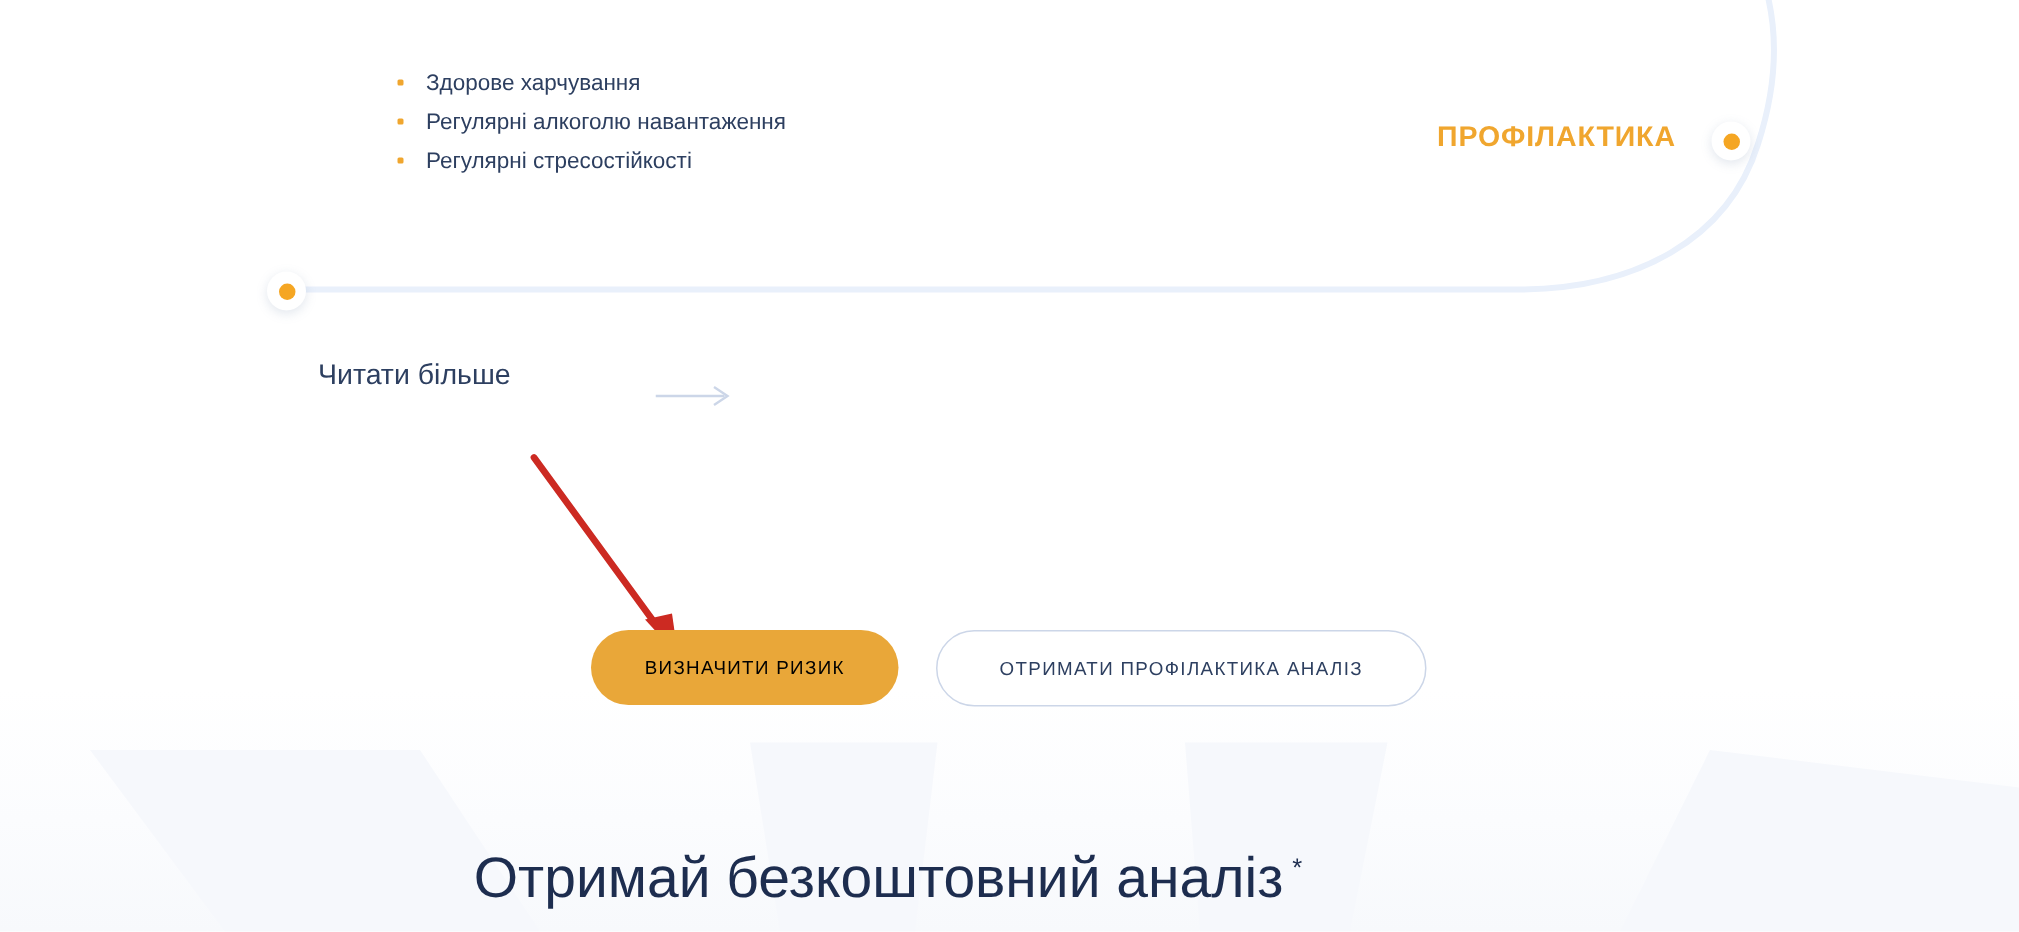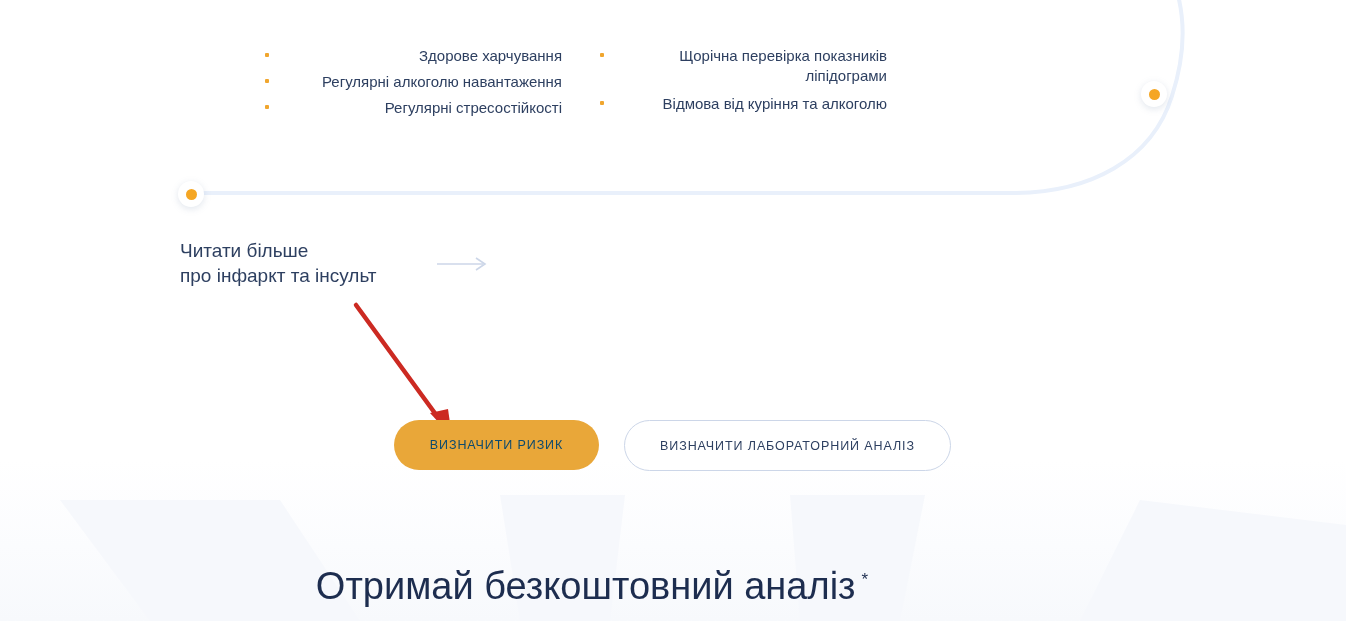--- a/index.html
+++ b/index.html
@@ -77,21 +77,20 @@
     color: #f0a62e;
     white-space: nowrap;
   }
 
   
   .bullet-list {
     position: absolute;
     list-style: none;
     margin: 0;
     padding: 0;
-    text-align: right;
   }
   #list-left  { left: 262px; top: 46px; width: 300px; }
   #list-right { left: 597px; top: 46px; width: 290px; }
 
   .bullet-item {
     position: relative;
     padding-left: 22px;
     margin-bottom: 6px;
     font-size: 15px;
     line-height: 20px;
@@ -138,21 +137,21 @@
   
   .btn-primary {
     position: absolute;
     left: 394px;
     top: 420px;
     width: 205px;
     height: 50px;
     border: none;
     border-radius: 25px;
     background: #e9a739;
-    color: #0c4a6e;
+    color: #000000;
     font-size: 12.5px;
     letter-spacing: 0.9px;
     font-family: "Liberation Sans", sans-serif;
     cursor: pointer;
     white-space: nowrap;
   }
   .btn-secondary {
     position: absolute;
     left: 624px;
     top: 420px;
@@ -200,62 +199,52 @@
     </g>
   </svg>
 
   <svg class="timeline-svg" viewBox="0 0 1346 621">
     <path d="M 186 193 L 1012 193 C 1090 193 1152 160 1172 96 C 1196 22 1178 -40 1130 -80" fill="none" stroke="#e9f0fb" stroke-width="4" stroke-linecap="round"></path>
   </svg>
 
   <div id="dot-left" class="tl-dot"></div>
   <div id="dot-right" class="tl-dot"></div>
 
+  <div class="prevention-label">ПРОФІЛАКТИКА</div>
 
   <ul id="list-left" class="bullet-list">
     <li class="bullet-item">
       <span class="bullet-dot"></span>
       <span>Здорове харчування</span>
     </li>
     <li class="bullet-item">
       <span class="bullet-dot"></span>
       <span>Регулярні алкоголю навантаження</span>
     </li>
     <li class="bullet-item">
       <span class="bullet-dot"></span>
       <span>Регулярні стресостійкості</span>
     </li>
   </ul>
 
-  <ul id="list-right" class="bullet-list">
-    <li class="bullet-item">
-      <span class="bullet-dot"></span>
-      <span>Щорічна перевірка показників ліпідограми</span>
-    </li>
-    <li class="bullet-item" style="margin-top:8px;">
-      <span class="bullet-dot"></span>
-      <span>Відмова від куріння та алкоголю</span>
-    </li>
-  </ul>
-
-  <a class="read-more" href="#" style="text-decoration:none;">
+
+  <a class="read-more" href="#" style="text-decoration:none;margin-left:32px;">
     <span>Читати більше</span><br>
-    <span>про інфаркт та інсульт</span>
   </a>
   <svg class="read-more-arrow" viewBox="0 0 52 18">
     <line x1="0" y1="9" x2="46" y2="9" stroke="#ccd6e8" stroke-width="1.6"></line>
     <polyline points="39,3 48,9 39,15" fill="none" stroke="#ccd6e8" stroke-width="1.6"></polyline>
   </svg>
 
   <svg class="annotation-arrow" viewBox="0 0 140 150">
     <line x1="16" y1="10" x2="105" y2="132" stroke="#cc2a22" stroke-width="4.5" stroke-linecap="round"></line>
     <polygon points="112,142 90,118 108,114" fill="#cc2a22"></polygon>
   </svg>
 
   <button class="btn-primary">ВИЗНАЧИТИ РИЗИК</button>
 
-  <button class="btn-secondary">ВИЗНАЧИТИ ЛАБОРАТОРНИЙ АНАЛІЗ</button>
+  <button class="btn-secondary">ОТРИМАТИ ПРОФІЛАКТИКА АНАЛІЗ</button>
 
   <div class="bottom-heading">
     <span>Отримай безкоштовний аналіз</span><span class="asterisk">*</span>
   </div>
 
 </div>
 
 </body></html>

